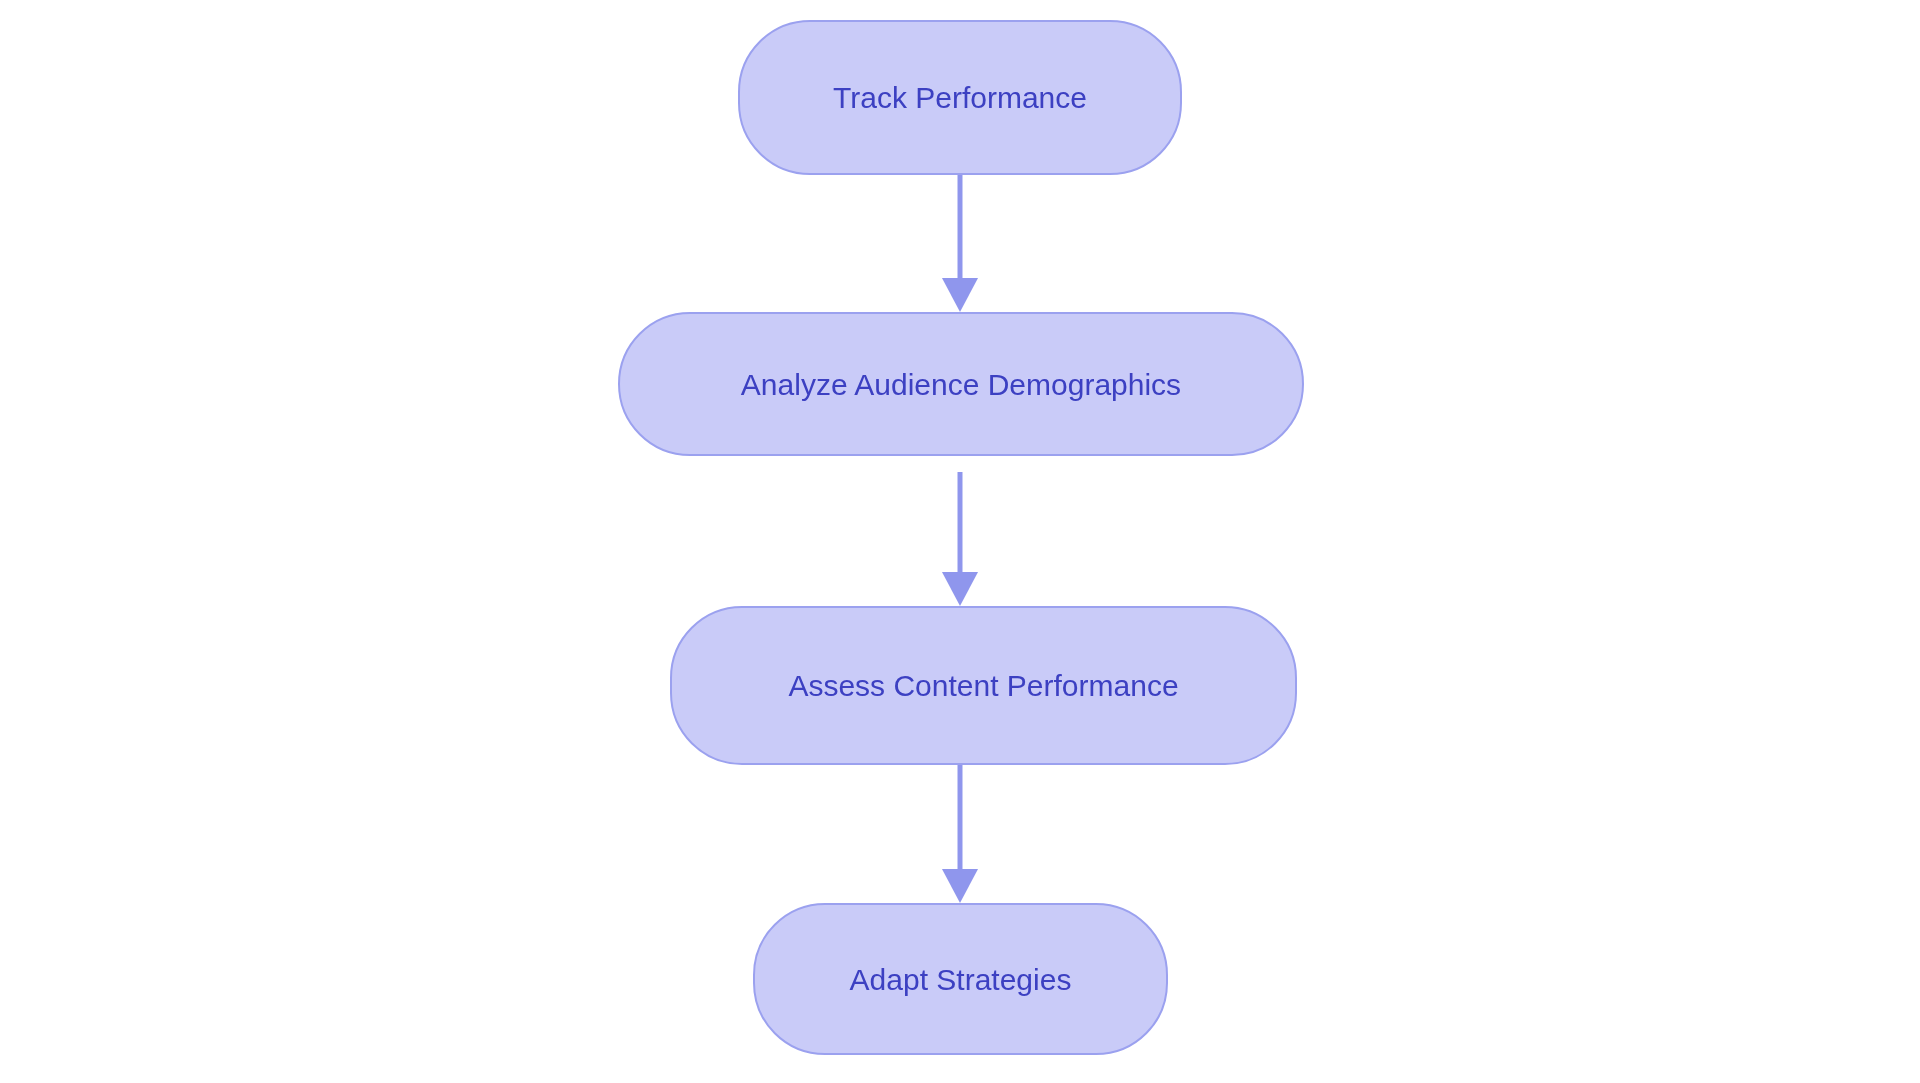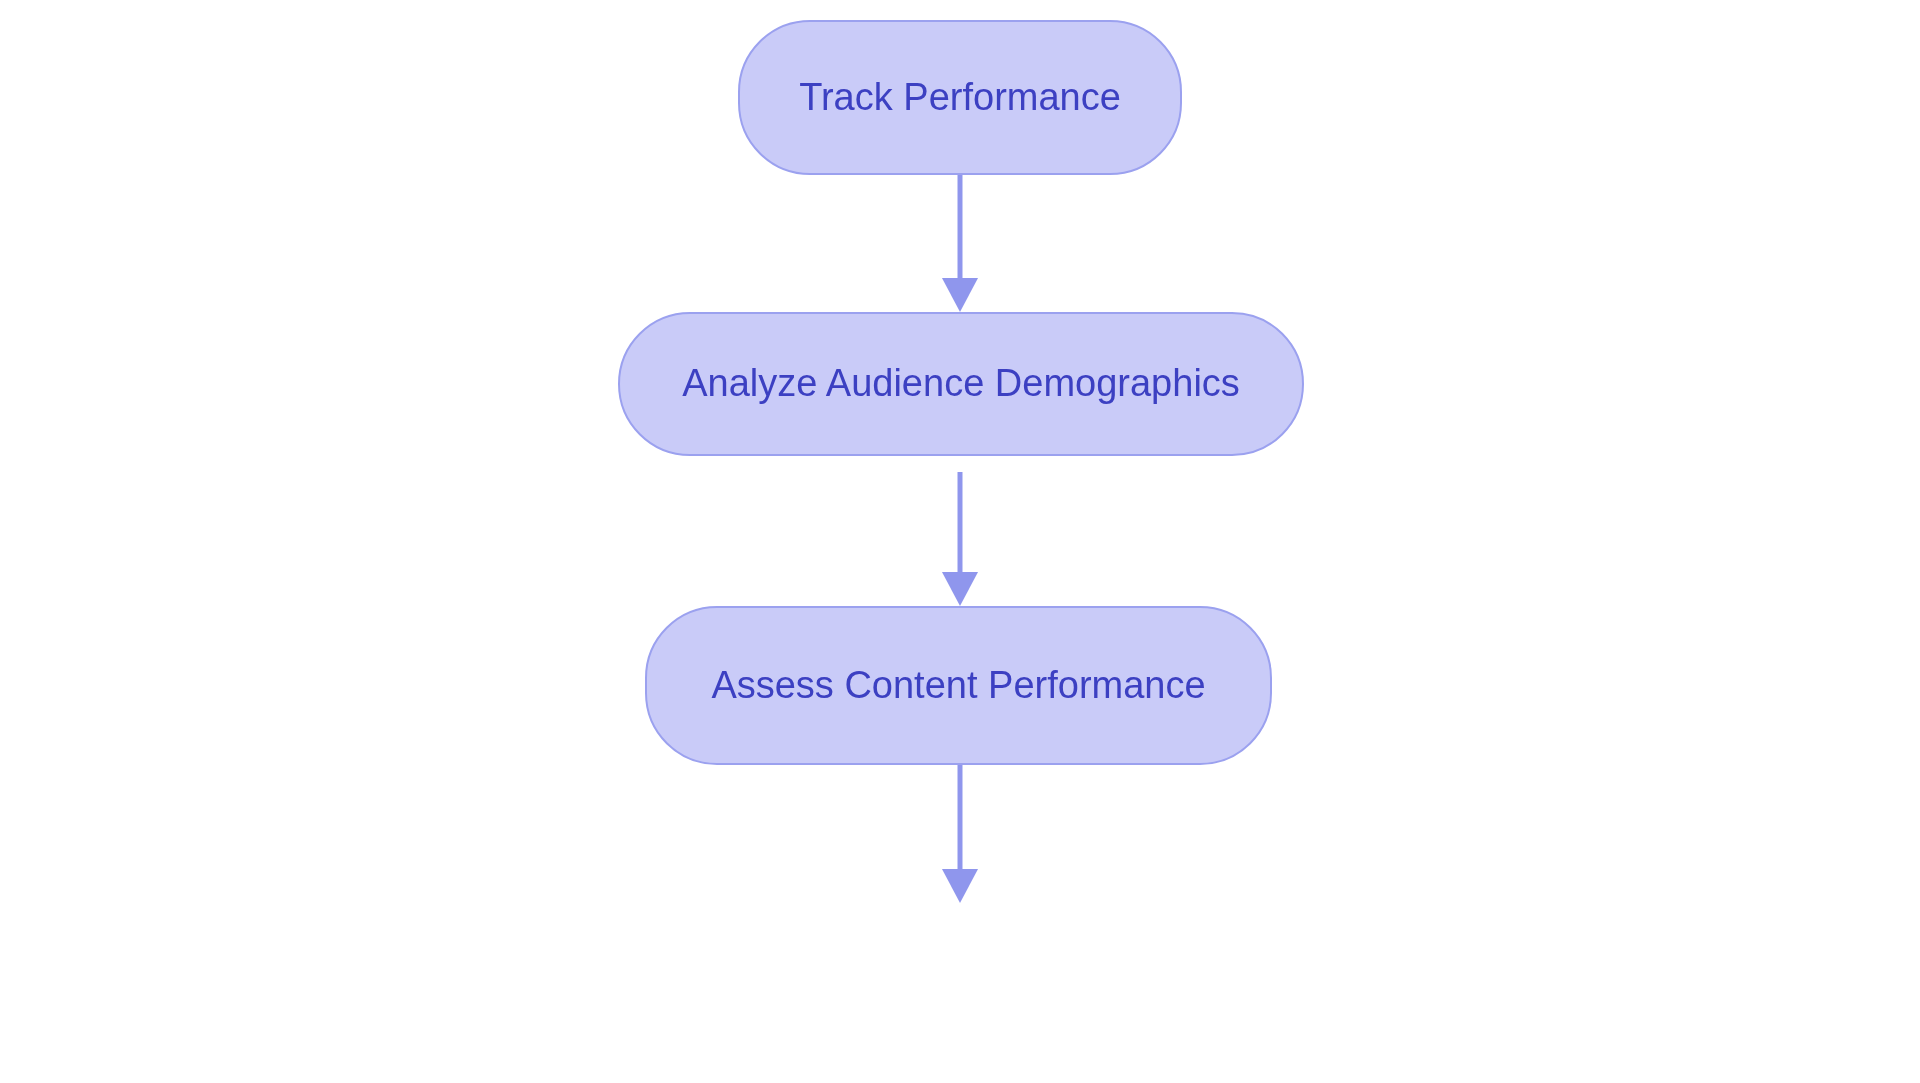--- a/index.html
+++ b/index.html
@@ -24,28 +24,28 @@
   }
   .node{
     position:absolute;
     display:flex;
     align-items:center;
     justify-content:center;
     background:var(--node-fill);
     border:2px solid var(--node-border);
     border-radius:72px;
     color:var(--node-text);
-    font-size:38px;
+    font-size:30px;
     line-height:1.1;
     white-space:nowrap;
     text-align:center;
   }
   .n1{left:738px;top:20px;width:444px;height:155px;}
   .n2{left:618px;top:312px;width:686px;height:144px;}
-  .n3{left:645px;top:606px;width:627px;height:159px;}
+  .n3{left:670px;top:606px;width:627px;height:159px;}
   .n4{left:753px;top:903px;width:415px;height:152px;}
   .arrow{
     position:absolute;
     left:935px;
     width:50px;
   }
   .a1{top:175px;height:137px;}
   .a2{top:472px;height:134px;}
   .a3{top:765px;height:138px;}
   .arrow svg{display:block;width:50px;height:100%;}
@@ -83,14 +83,17 @@
     <span>Assess Content Performance</span>
   </div>
 
   <div class="arrow a3">
     <svg viewBox="0 0 50 138" preserveAspectRatio="none">
       <path class="shaft" d="M25 0 L25 106"></path>
       <path class="head" d="M7 104 L43 104 L25 138 Z"></path>
     </svg>
   </div>
 
+  <div class="node n4">
+    <span>Adapt Strategies</span>
+  </div>
 
 </div>
 
 </body></html>

